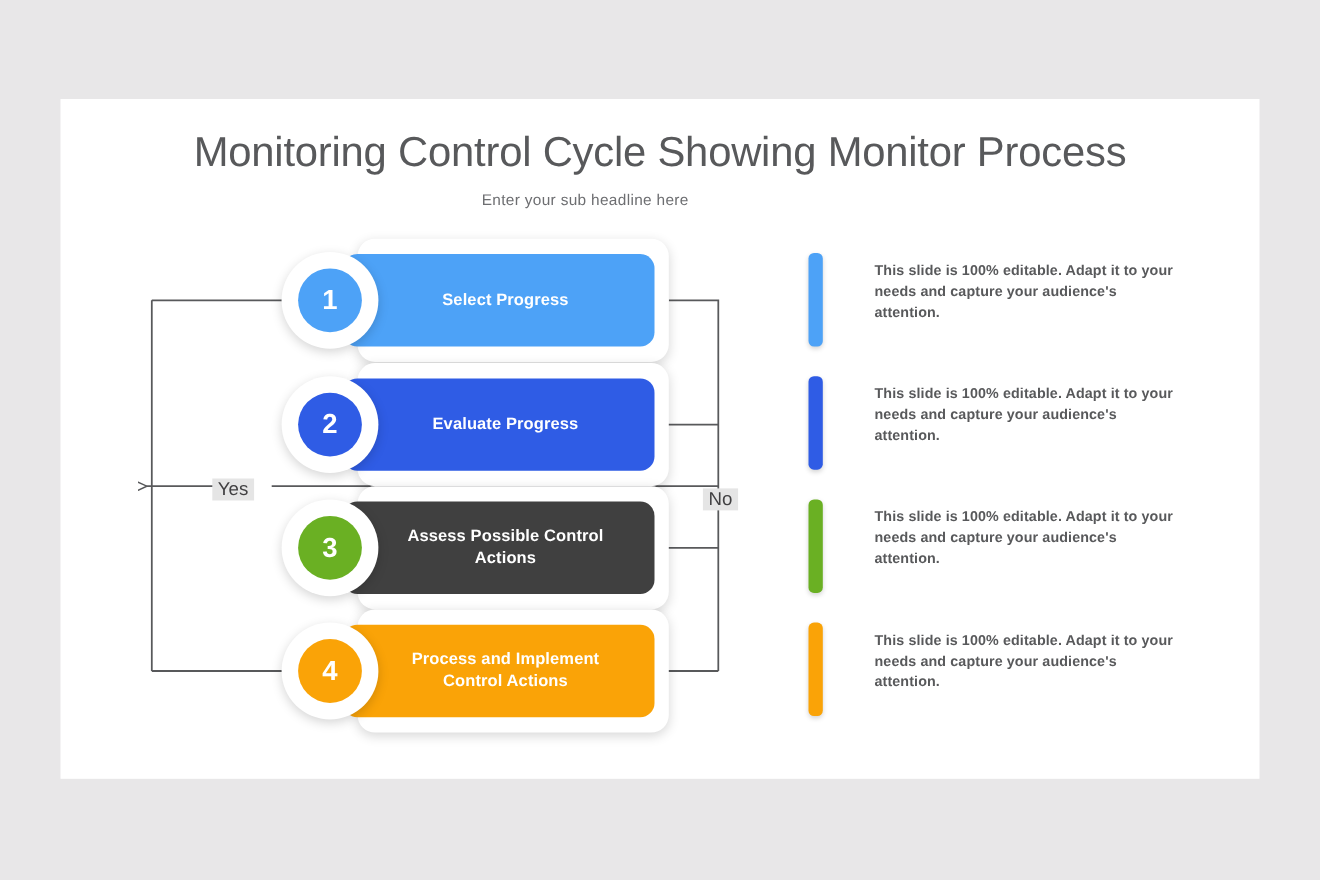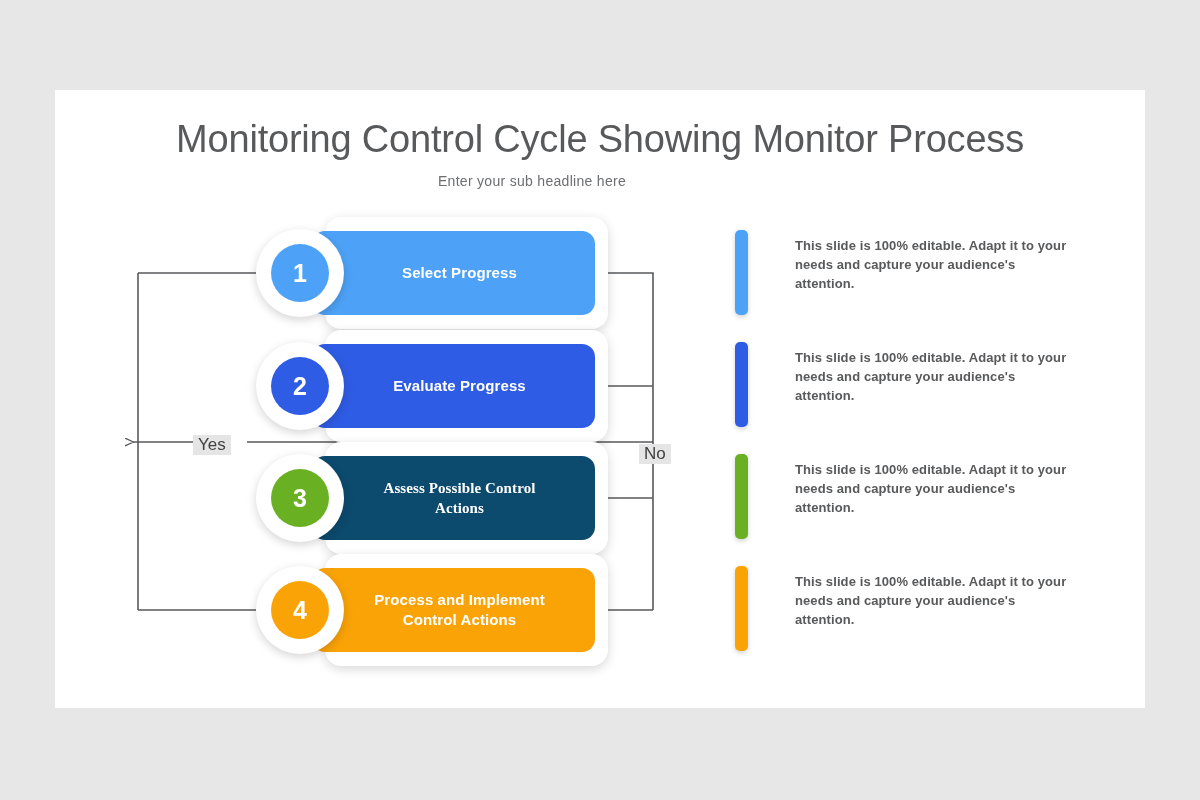--- a/index.html
+++ b/index.html
@@ -239,21 +239,21 @@
       </div>
       <div class="step-circle">
         <div class="step-circle-inner" style="background-color: rgb(47, 92, 229);">
           <span>2</span>
         </div>
       </div>
     </div>
 
     <div class="step-row" style="top:352px">
       <div class="step-plate"></div>
-      <div class="step-bar" style="background-color: #0c4a6e; font-family: Liberation Serif, serif;">
+      <div class="step-bar" style="background-color: #404040;">
         <span class="step-label">Assess Possible Control Actions</span>
       </div>
       <div class="step-circle">
         <div class="step-circle-inner" style="background-color: rgb(106, 176, 35);">
           <span>3</span>
         </div>
       </div>
     </div>
 
     <div class="step-row" style="top:464px">

